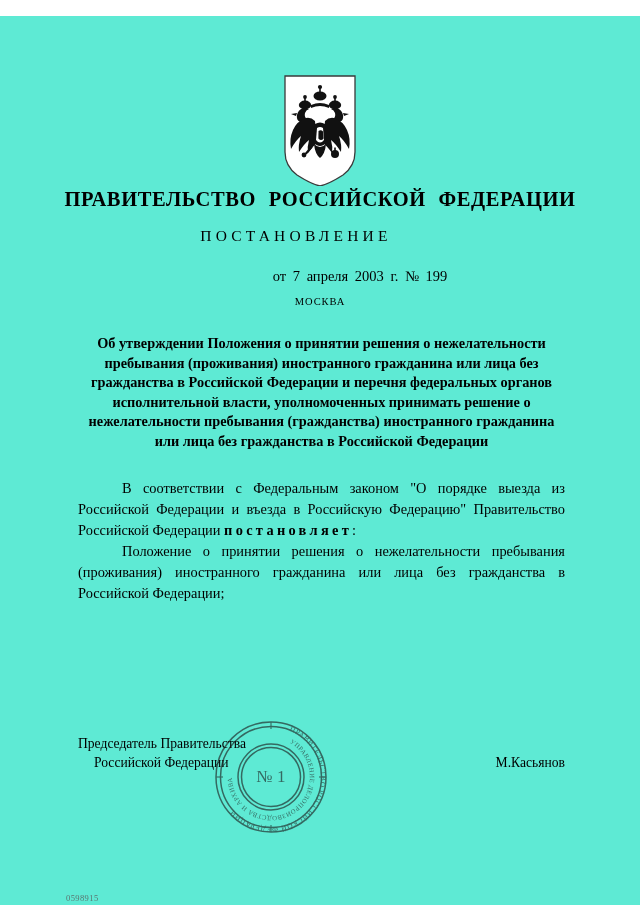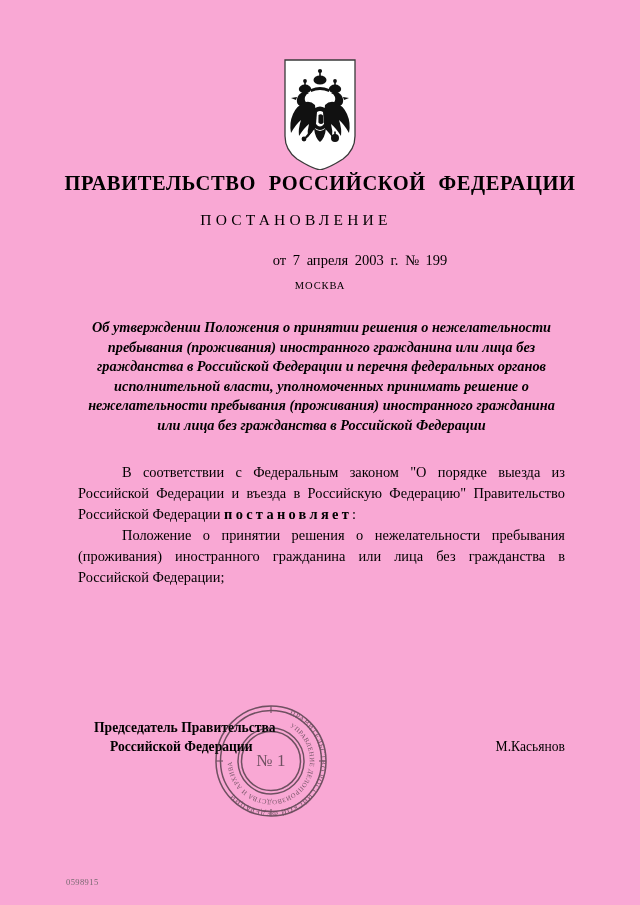--- a/index.html
+++ b/index.html
@@ -14,21 +14,22 @@
     position: relative;
     overflow: hidden;
     font-family: "Liberation Serif", "DejaVu Serif", serif;
     color: #000000;
     -webkit-font-smoothing: antialiased;
   }
 
   .page {
     position: absolute;
     inset: 0;
-    background: #f9a8d4;
+    background: #5eead4;
+    margin-top: 16px;
   }
 
   
   .emblem-wrap {
     position: absolute;
     top: 58px;
     left: 0;
     width: 640px;
     display: flex;
     justify-content: center;
@@ -88,21 +89,21 @@
   .doc-title {
     position: absolute;
     top: 318px;
     left: 78px;
     width: 487px;
     text-align: center;
     font-size: 14.3px;
     font-weight: bold;
     line-height: 19.6px;
   }
-  .doc-title .tline { display: block; white-space: nowrap; font-style: italic; }
+  .doc-title .tline { display: block; white-space: nowrap; }
 
   
   .body-block {
     position: absolute;
     top: 462px;
     left: 78px;
     width: 487px;
     font-size: 14.4px;
     line-height: 21px;
   }
@@ -123,23 +124,22 @@
     position: absolute;
     top: 718px;
     left: 78px;
     width: 487px;
     font-size: 13.6px;
     line-height: 19px;
   }
   .sign-left {
     position: absolute;
     top: 0;
-    left: 16px;
+    left: 0;
     white-space: nowrap;
-    font-weight: bold;
   }
   .sign-left .l2 { display: block; padding-left: 16px; }
   .sign-name {
     position: absolute;
     top: 19px;
     right: 0;
     white-space: nowrap;
     text-align: center;
   }
 
@@ -223,21 +223,21 @@
   <div class="hdr-org">ПРАВИТЕЛЬСТВО  РОССИЙСКОЙ  ФЕДЕРАЦИИ</div>
   <div class="hdr-type">ПОСТАНОВЛЕНИЕ</div>
   <div class="hdr-date">от  7 апреля 2003 г.   № 199</div>
   <div class="hdr-city">МОСКВА</div>
 
   <div class="doc-title">
     <span class="tline">Об утверждении Положения о принятии решения о нежелательности</span>
     <span class="tline">пребывания (проживания) иностранного гражданина или лица без</span>
     <span class="tline">гражданства  в Российской Федерации и перечня федеральных органов</span>
     <span class="tline">исполнительной власти, уполномоченных принимать решение о</span>
-    <span class="tline">нежелательности пребывания (проживания) иностранного гражданина</span>
+    <span class="tline">нежелательности пребывания (гражданства) иностранного гражданина</span>
     <span class="tline">или лица без гражданства в Российской Федерации</span>
   </div>
 
   <div class="body-block">
     <p class="para"><span>В соответствии с Федеральным законом "О порядке выезда из Российской Федерации и въезда в Российскую Федерацию" Правительство Российской Федерации </span><span class="spaced">постановляет</span><span>:</span></p>
     <p class="para gap">Положение о принятии решения о нежелательности пребывания (проживания) иностранного гражданина или лица без гражданства в Российской Федерации;</p>
   </div>
 
   <div class="sign-block">
     <div class="sign-left">

